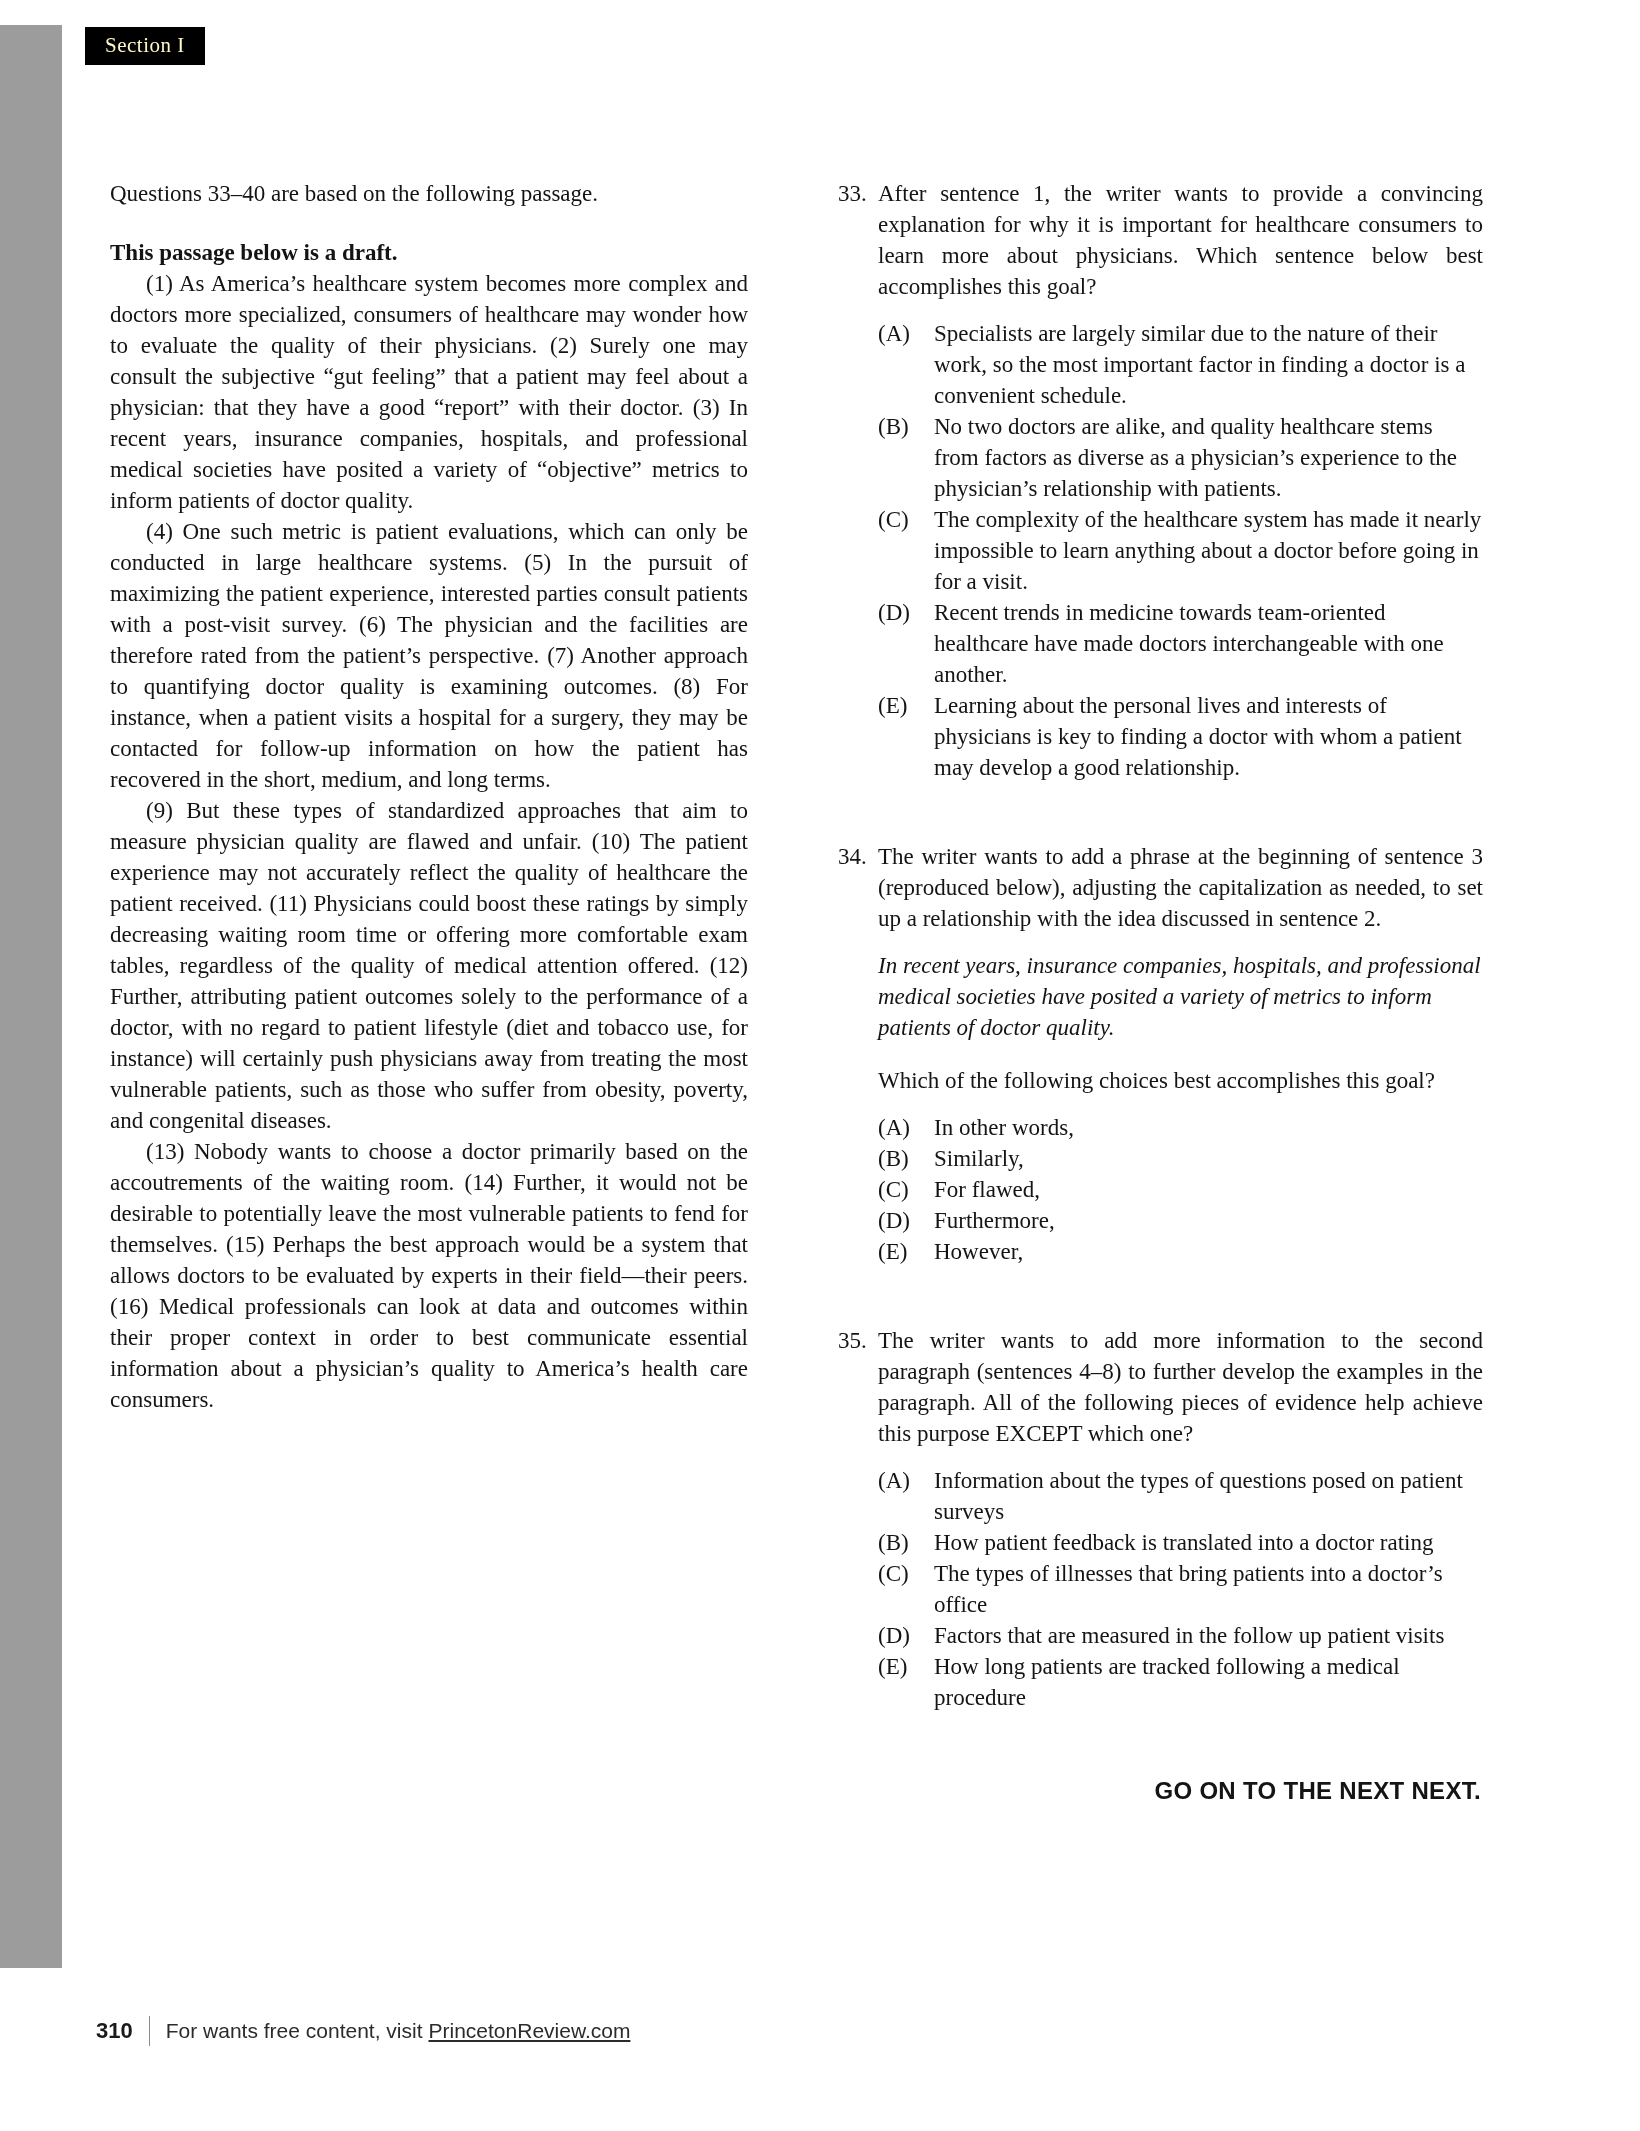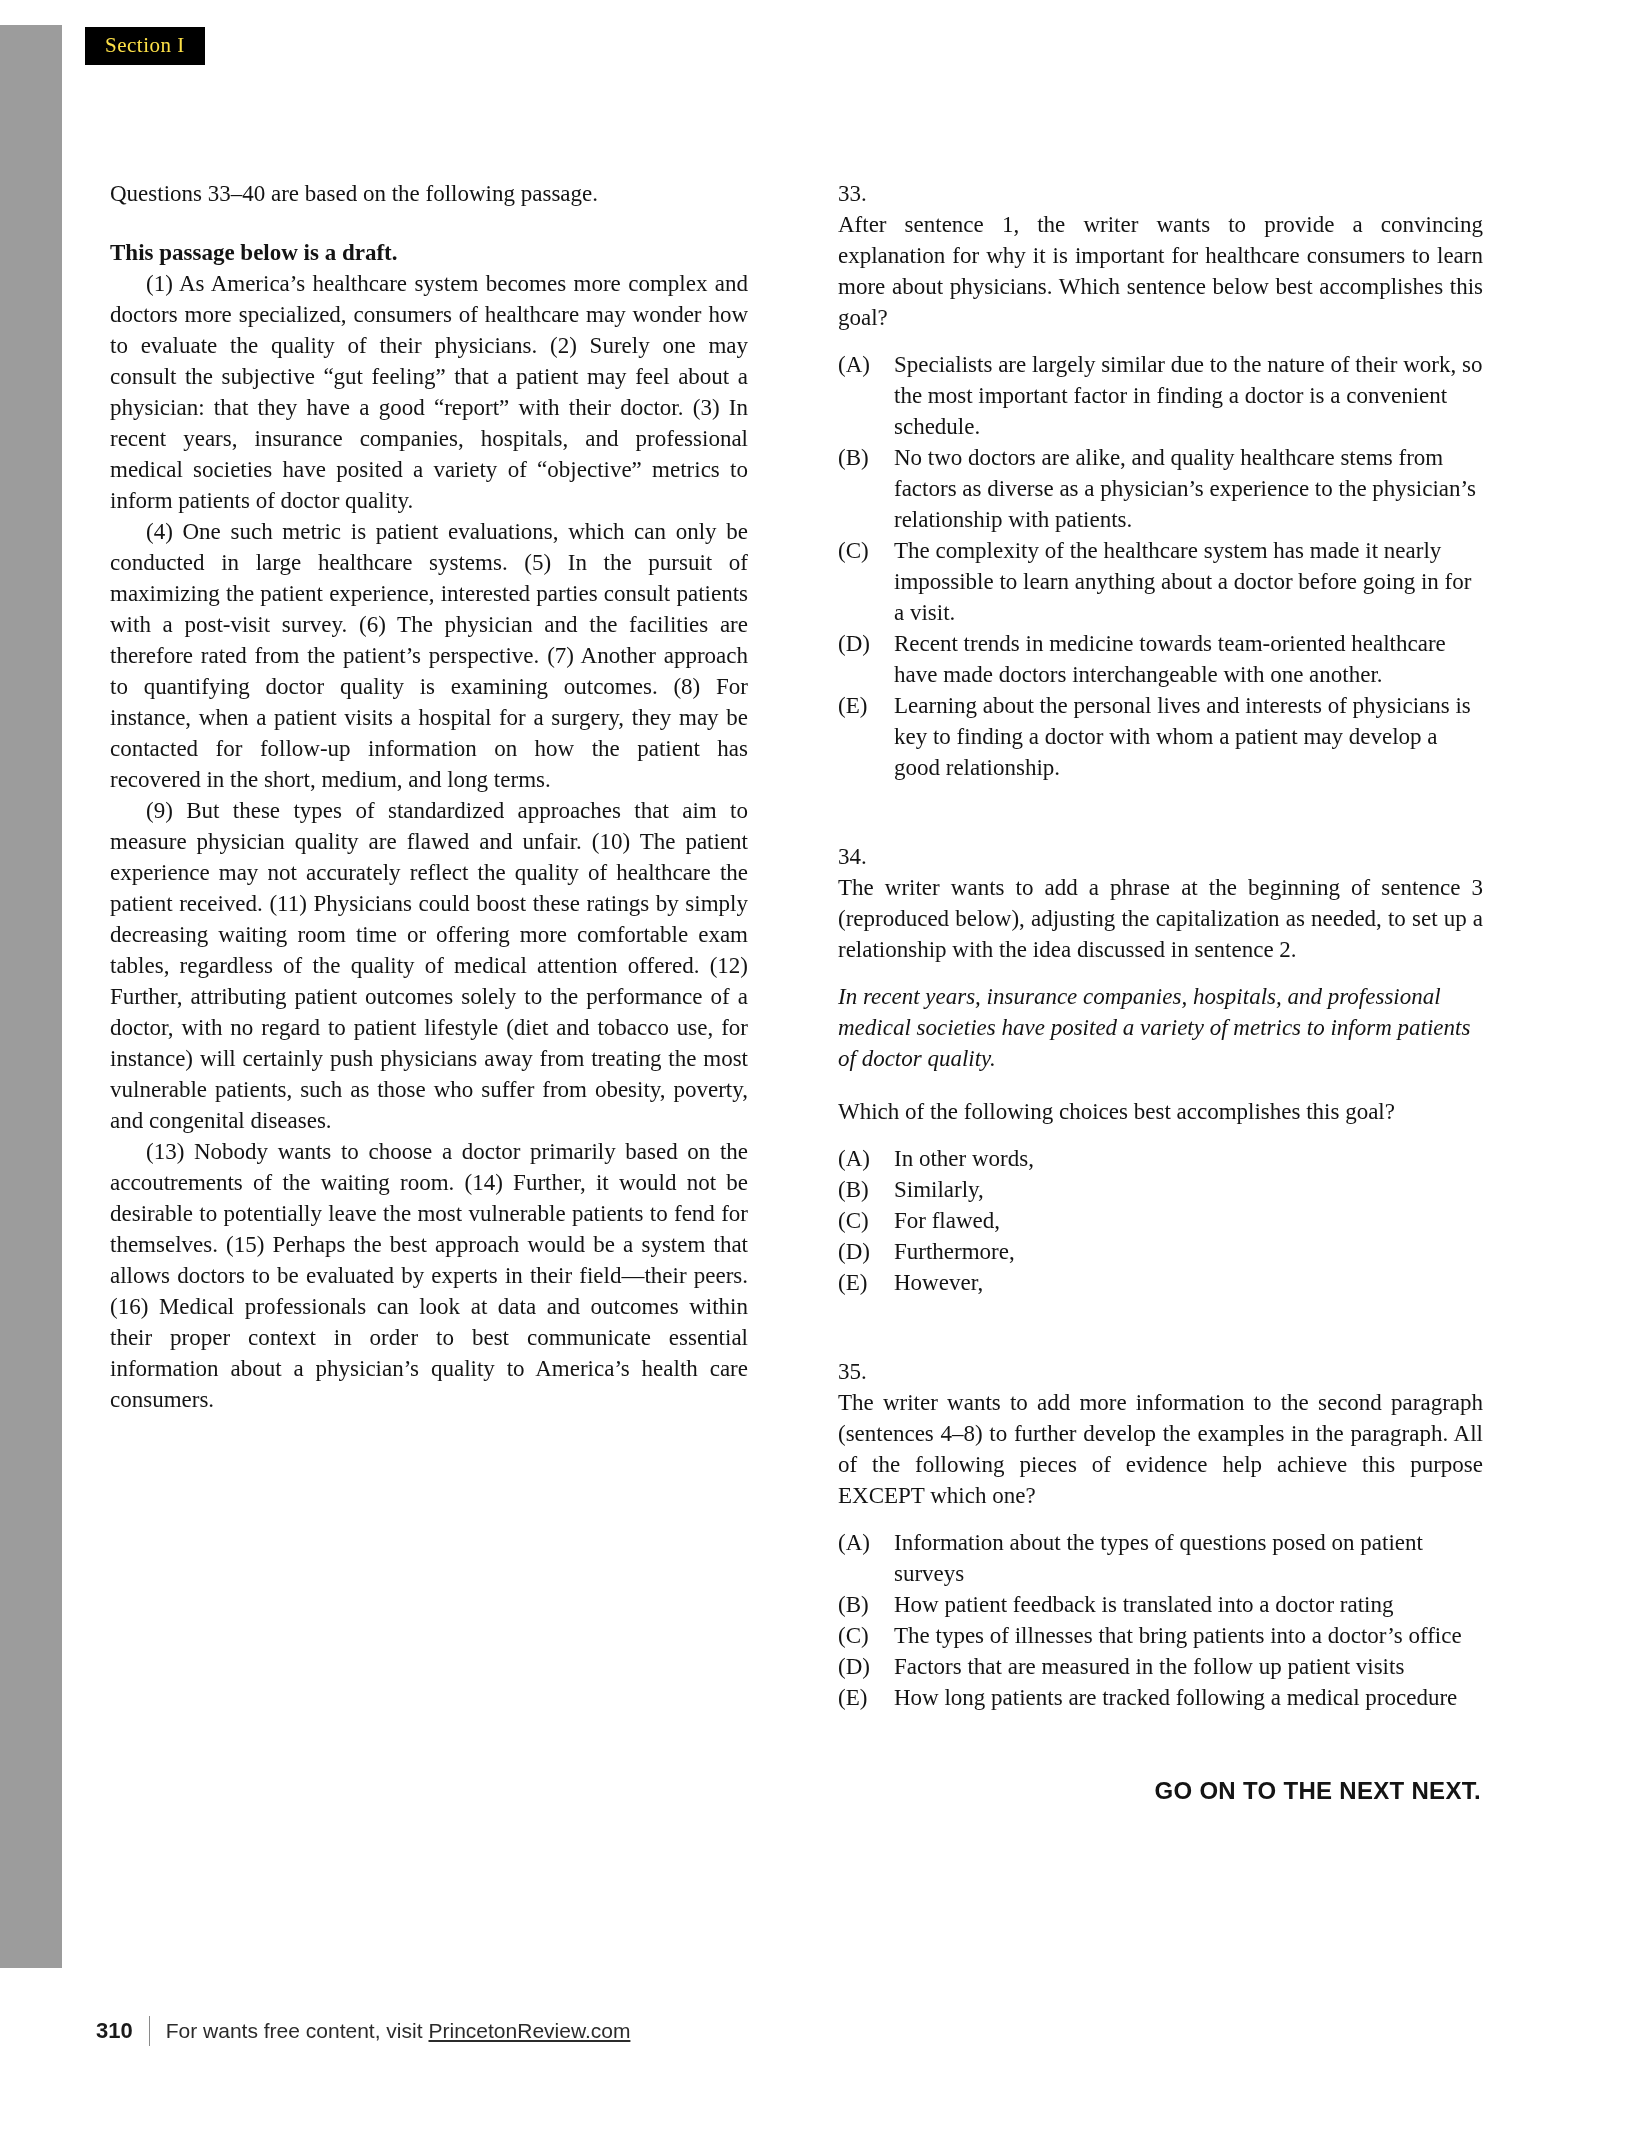--- a/index.html
+++ b/index.html
@@ -19,21 +19,21 @@
     top: 25px;
     width: 62px;
     height: 1943px;
     background: #9c9c9c;
   }
   .section-tab {
     position: absolute;
     left: 85px;
     top: 27px;
     background: #000000;
-    color: #fde047;
+    color: #fef9c3;
     font-size: 21px;
     padding: 6px 20px 7px 20px;
     letter-spacing: 0.5px;
   }
   .content {
     position: absolute;
     left: 110px;
     top: 178px;
     width: 1380px;
     display: flex;
@@ -41,21 +41,21 @@
     font-size: 23px;
     line-height: 31px;
   }
   .col-left { width: 638px; }
   .col-right { width: 645px; }
 
   .intro { margin-bottom: 28px; }
   .draft-note { font-weight: bold; }
   .para { text-align: justify; text-indent: 36px; }
 
-  .question { display: flex; margin-bottom: 58px; flex-direction: column; }
+  .question { display: flex; margin-bottom: 58px; }
   .q-num { width: 40px; flex: none; }
   .q-body { flex: 1; min-width: 0; }
   .q-stem { text-align: justify; margin-bottom: 16px; }
   .quote { font-style: italic; margin: 6px 0 22px 0; text-align: left; }
   .stem2 { margin-bottom: 16px; text-align: left; }
   .options { }
   .option { display: flex; }
   .opt-letter { width: 56px; flex: none; }
   .opt-text { flex: 1; min-width: 0; }
 

